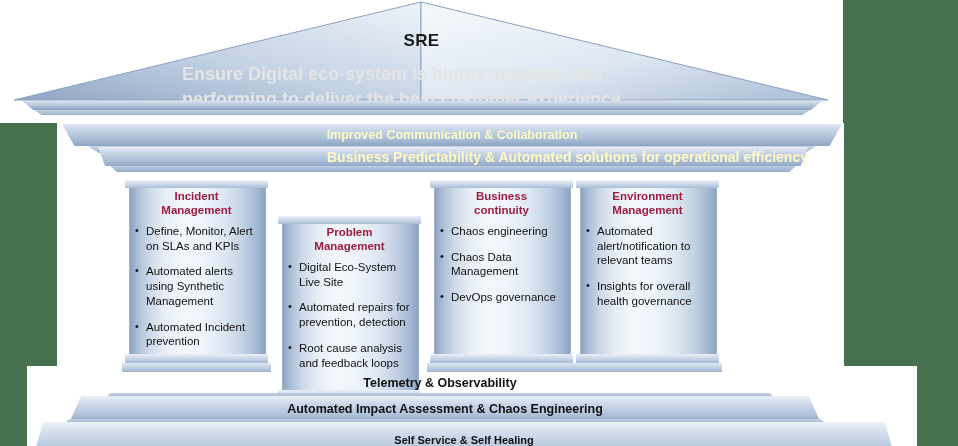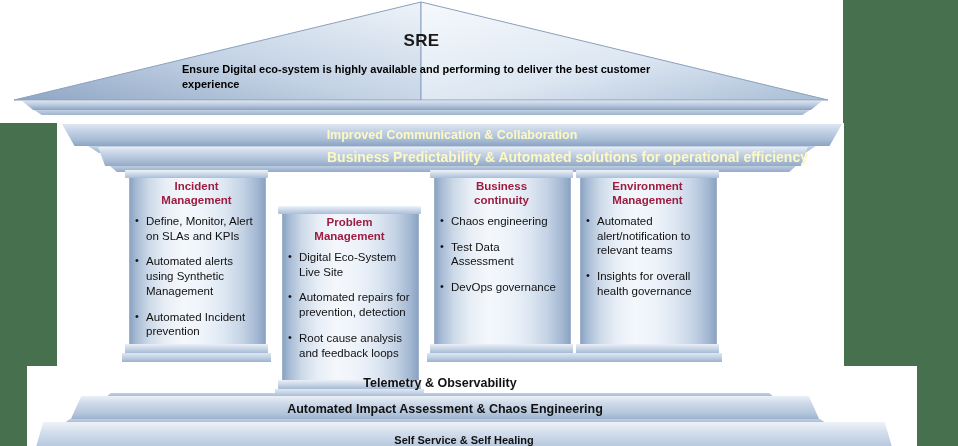--- a/index.html
+++ b/index.html
@@ -20,21 +20,21 @@
   
   #pediment{position:absolute;left:0;top:0;width:843px;height:102px;}
   #pediment svg{display:block;}
   .ped-text{position:absolute;left:0;top:0;width:843px;height:102px;text-decoration:underline;}
   #ped-title{
     position:absolute;left:0;top:31px;width:843px;text-align:center;
     font-size:17px;font-weight:bold;color:#1a1a1a;letter-spacing:.3px;
   }
   #ped-sub{
     position:absolute;left:182px;top:62px;width:520px;
-    font-size:11px;font-weight:bold;color:#000000;line-height:1.38;
+    font-size:18px;font-weight:bold;color:#e5e5e5;line-height:1.38;
   }
 
   
   #ped-plinth{
     position:absolute;left:22px;top:101px;width:800px;height:9px;
     background:linear-gradient(180deg,#d9e2ee 0%,#b9c9de 45%,#8aa2c0 100%);
     clip-path:polygon(0 0,100% 0,98.6% 100%,1.4% 100%);
   }
   #ped-plinth2{
     position:absolute;left:34px;top:110px;width:776px;height:5px;
@@ -81,21 +81,21 @@
   }
   #band-second2{
     left:110px;top:166px;width:686px;height:6px;
   }
   #band-second2 .band-face{
     clip-path:polygon(0 0,100% 0,99% 100%,1% 100%);
     background:linear-gradient(180deg,#bdcde1 0%,#93aac8 100%);
   }
 
   
-  .pillar{position:absolute;top:170px;width:135px;height:192px;}
+  .pillar{position:absolute;top:180px;width:135px;height:192px;}
   .pillar-cap{
     position:absolute;left:-4px;top:0;width:143px;height:8px;
     background:linear-gradient(180deg,#eef3f9 0%,#d2ddec 40%,#aabfd8 100%);
     border-radius:1px;
   }
   .pillar-shaft{
     position:absolute;left:0;top:8px;width:135px;height:166px;
     background:linear-gradient(90deg,
       #8ba3c2 0%, #a8bcd5 5%, #ccd9e8 14%, #e8eef6 26%,
       #f4f8fc 40%, #eef3fa 55%, #dde7f2 70%, #c2d1e4 84%,
@@ -258,21 +258,21 @@
   <div id="pillar-3" class="pillar">
     <div class="pillar-cap"></div>
     <div class="pillar-shaft"></div>
     <div class="pillar-title" style="color: rgb(158, 28, 63);">
       <div>Business</div>
       <div>continuity</div>
     </div>
     <div class="pillar-body">
       <ul>
         <li>Chaos engineering</li>
-        <li>Test Data Assessment</li>
+        <li>Chaos Data Management</li>
         <li> DevOps governance</li>
       </ul>
     </div>
     <div class="pillar-base"></div>
     <div class="pillar-base2"></div>
   </div>
 
   <div id="pillar-4" class="pillar">
     <div class="pillar-cap"></div>
     <div class="pillar-shaft"></div>

